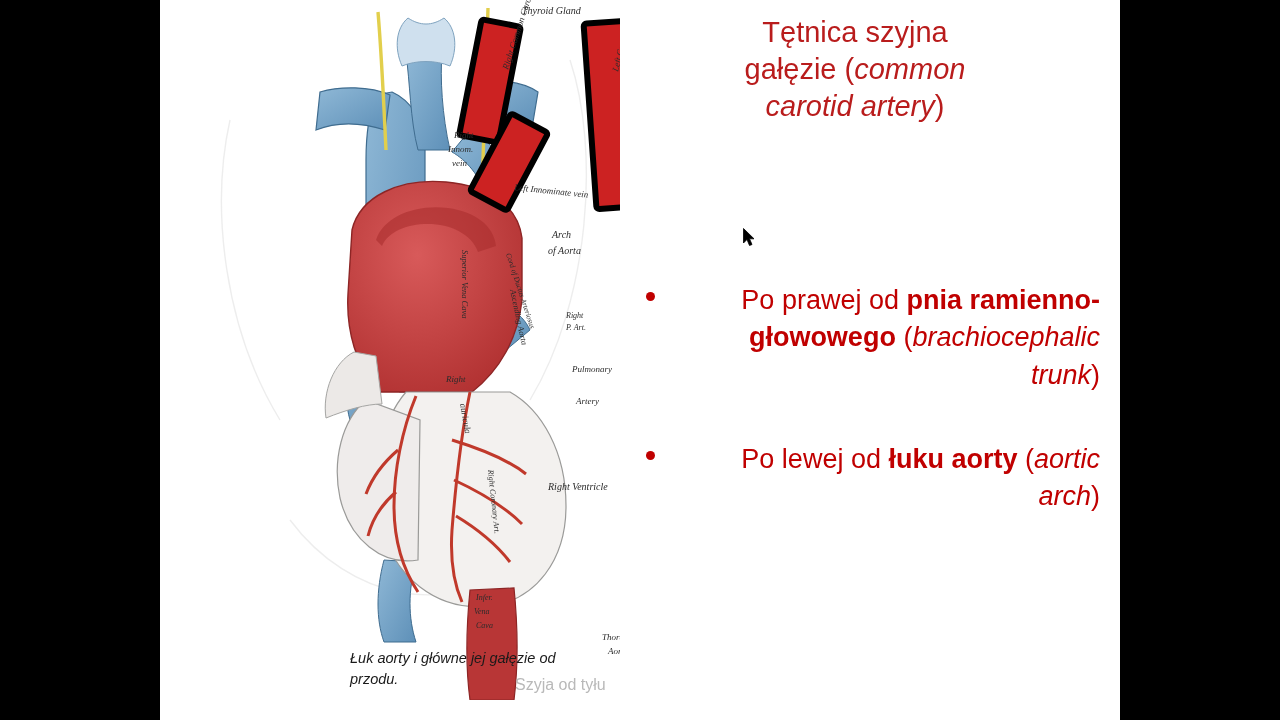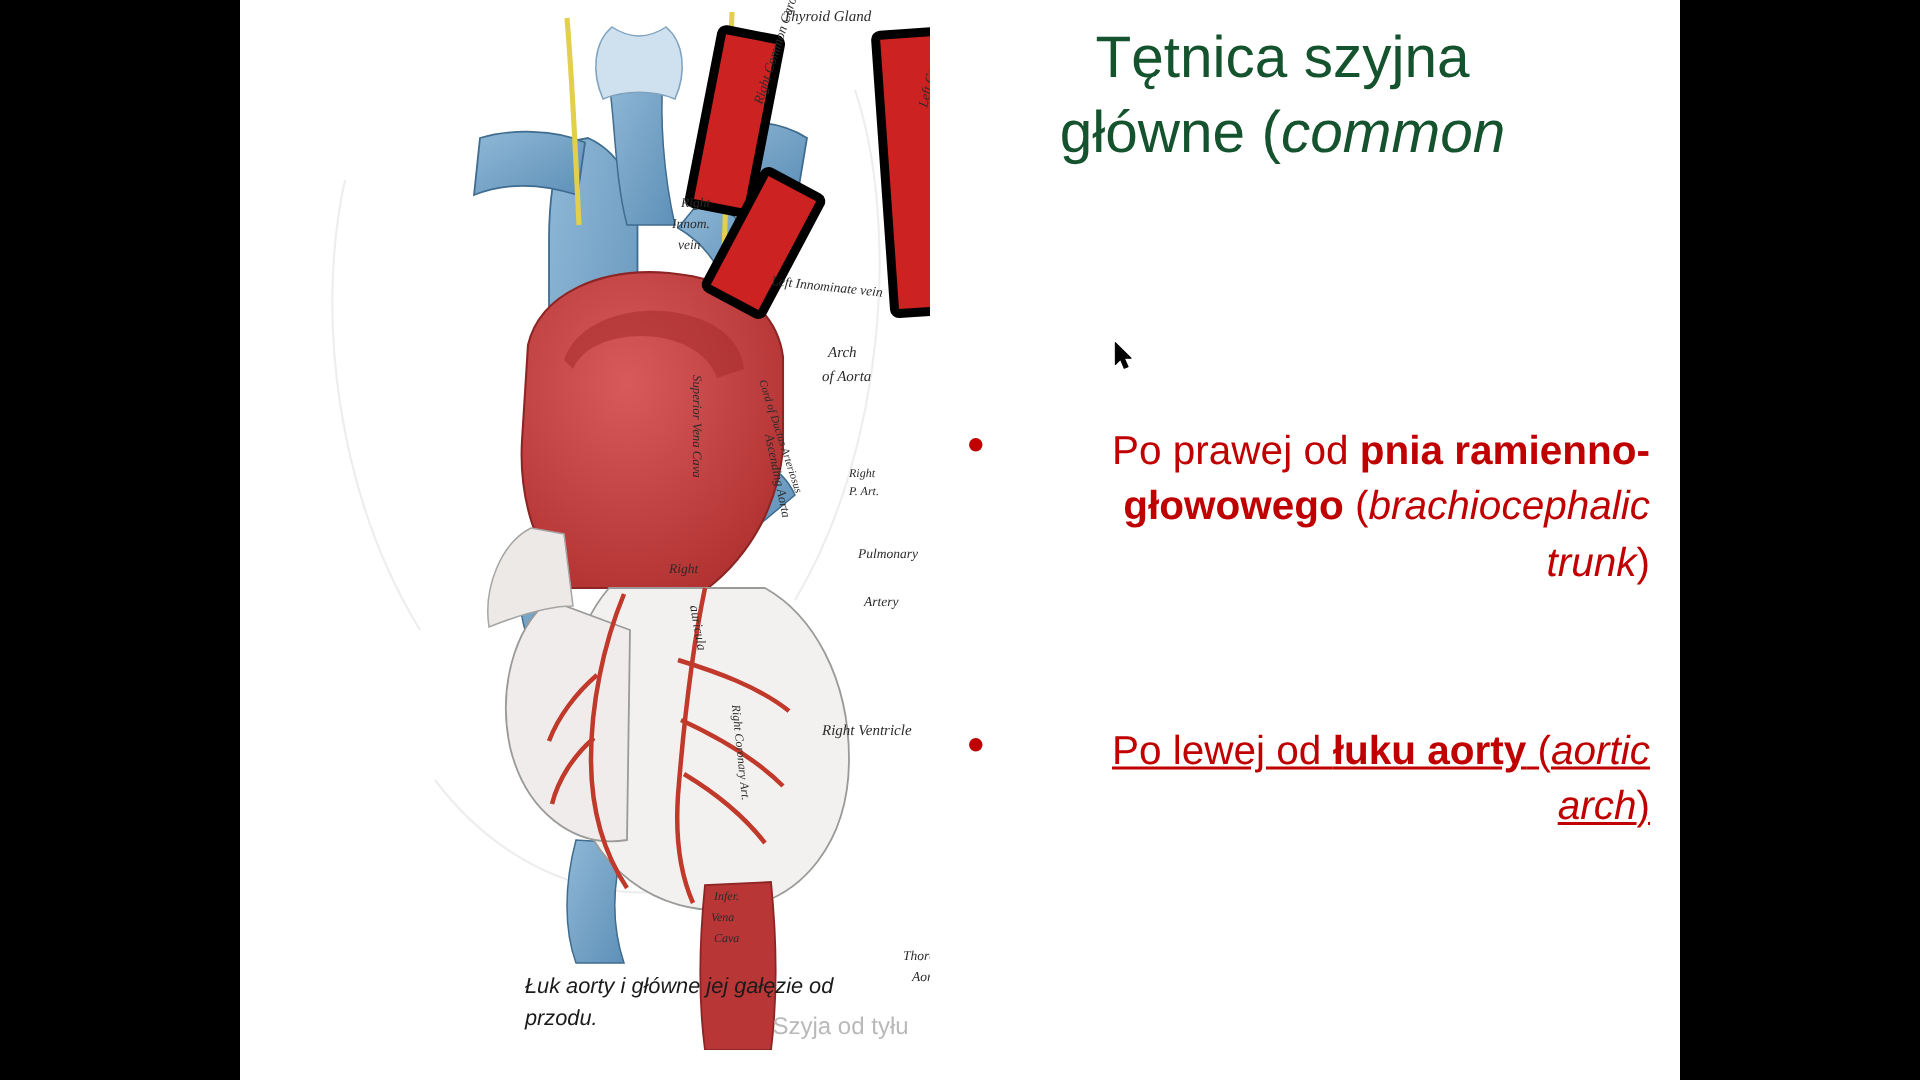--- a/index.html
+++ b/index.html
@@ -29,44 +29,44 @@
     overflow: hidden;
   }
 
   
   .title {
     position: absolute;
     left: 460px;
     top: 14px;
     width: 470px;
     text-align: center;
-    font-size: 39px;
+    font-size: 29px;
     line-height: 1.28;
-    color: #14532d;
+    color: #b91c1c;
     font-family: "Liberation Sans", sans-serif;
   }
   .title .it { font-style: italic; text-align: right; }
 
   .bullets {
     position: absolute;
     left: 470px;
     top: 282px;
     width: 470px;
     color: #c00000;
     text-align: right;
   }
   .bullet {
     position: relative;
     display: block;
     padding-left: 54px;
     font-size: 27px;
     line-height: 1.38;
     color: #c00000;
   }
-  .bullet + .bullet { margin-top: 88px; text-decoration: underline; }
+  .bullet + .bullet { margin-top: 47px; }
   .bullet .dot {
     position: absolute;
     left: 16px;
     top: 10px;
     width: 9px;
     height: 9px;
     border-radius: 50%;
     background: #c00000;
   }
   .bullet b { font-weight: bold; }
@@ -232,21 +232,24 @@
           <text x="306" y="628" font-size="8">Cava</text>
           <text x="432" y="640" font-size="9">Thoracic</text>
           <text x="438" y="654" font-size="9">Aorta</text>
         </g>
       </svg>
     </div>
 
     <div class="title">
       <div>Tętnica szyjna</div>
       <div>
-        <span>główne (</span><span class="it">common</span>
+        <span>gałęzie (</span><span class="it">common</span>
+      </div>
+      <div>
+        <span class="it">carotid artery</span><span>)</span>
       </div>
     </div>
 
     <div class="bullets">
 
       <div class="bullet">
         <span class="dot"></span>
         <span>Po prawej od </span><b>pnia ramienno-głowowego</b><span> (</span><i>brachiocephalic trunk</i><span>)</span>
       </div>
 

